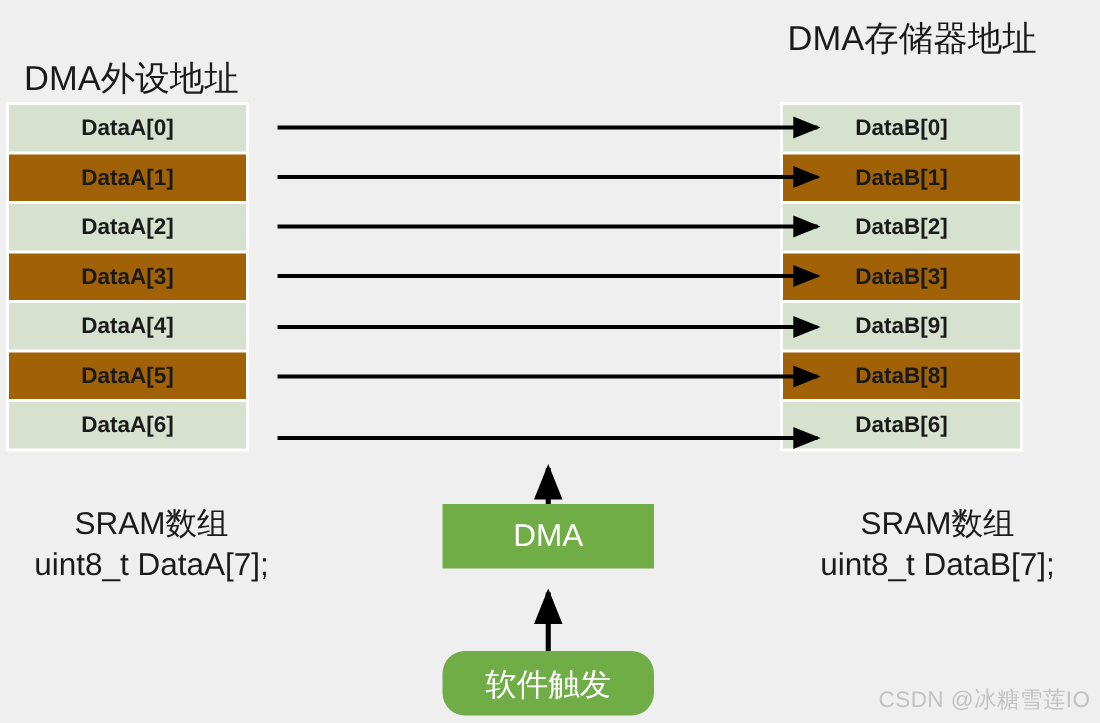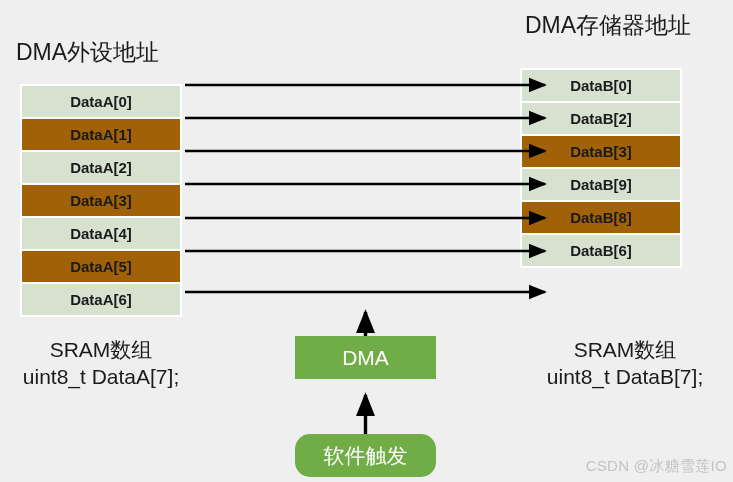--- a/index.html
+++ b/index.html
@@ -35,21 +35,21 @@
   .addr-table {
     position: absolute;
     top: 68px;
     width: 162px;
     background: #ffffff;
     display: flex;
     flex-direction: column;
     padding: 2px 0 2px 0;
     box-sizing: border-box;
   }
-  #table-left  { left: 20px; margin-top: 16px; }
+  #table-left  { left: 4px; }
   #table-right { left: 520px; justify-content: flex-end; }
 
   .addr-row {
     height: 31px;
     line-height: 31px;
     text-align: center;
     font-size: 15px;
     font-weight: bold;
     color: #1a1a1a;
     margin: 0 2px 2px 2px;
@@ -132,20 +132,21 @@
     <div class="addr-row shade-b">DataA[1]</div>
     <div class="addr-row shade-a">DataA[2]</div>
     <div class="addr-row shade-b">DataA[3]</div>
     <div class="addr-row shade-a">DataA[4]</div>
     <div class="addr-row shade-b">DataA[5]</div>
     <div class="addr-row shade-a">DataA[6]</div>
   </div>
 
   <div class="addr-table" id="table-right">
     <div class="addr-row shade-a">DataB[0]</div>
+    <div class="addr-row shade-b">DataB[1]</div>
     <div class="addr-row shade-a">DataB[2]</div>
     <div class="addr-row shade-b">DataB[3]</div>
     <div class="addr-row shade-a">DataB[9]</div>
     <div class="addr-row shade-b">DataB[8]</div>
     <div class="addr-row shade-a">DataB[6]</div>
   </div>
 
   <svg id="arrows" viewBox="0 0 733 482" xmlns="http://www.w3.org/2000/svg">
     <defs>
       <marker id="arrowhead" markerWidth="7" markerHeight="7" refX="6.2" refY="3" orient="auto" markerUnits="strokeWidth">

